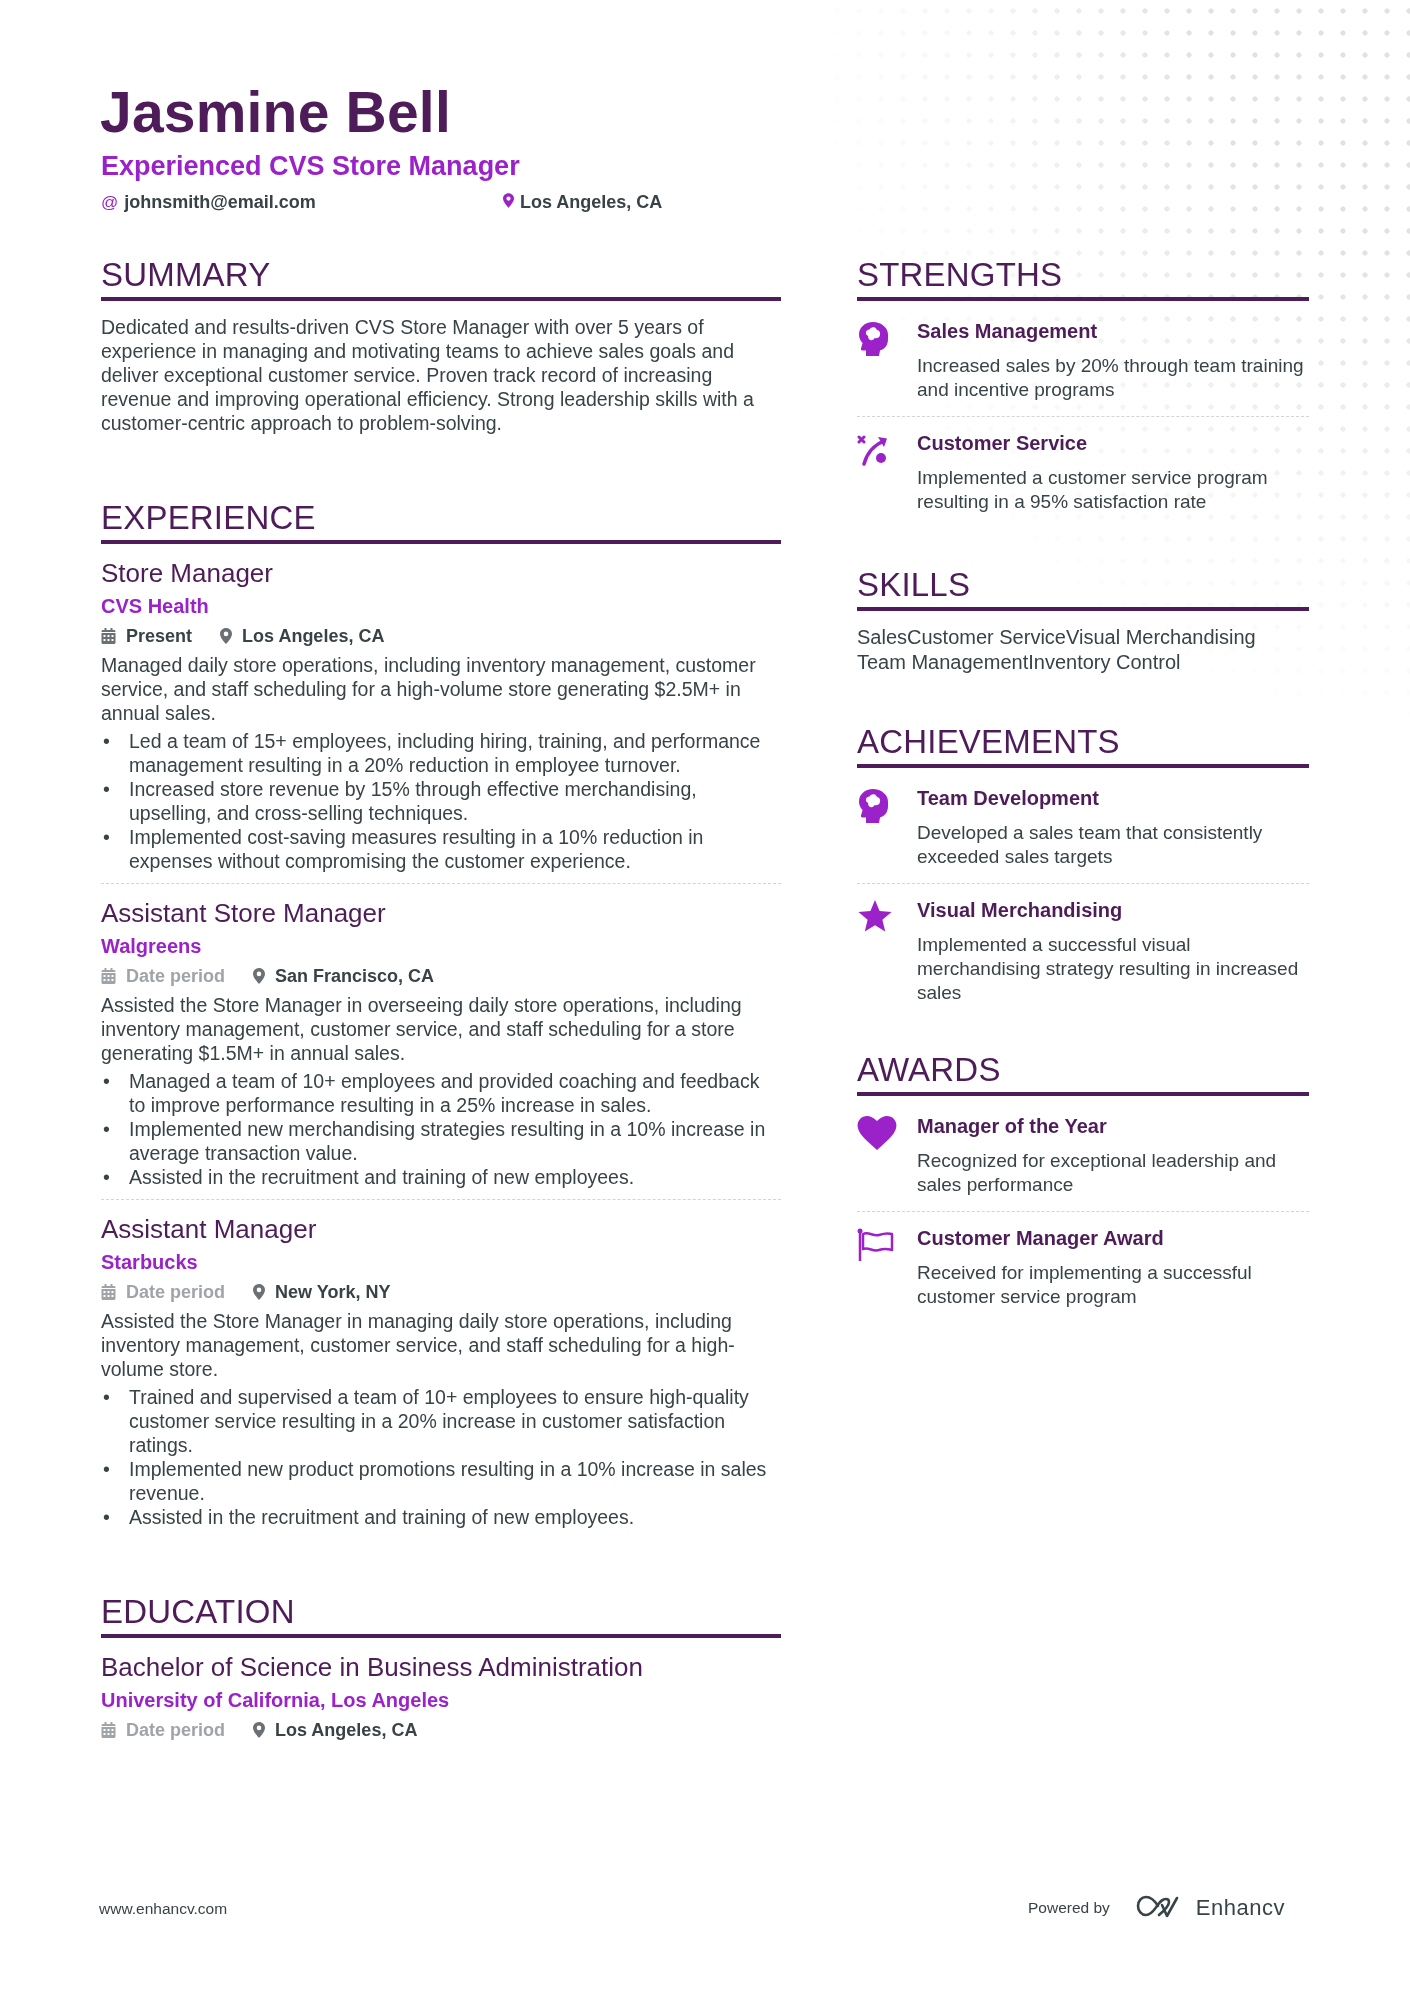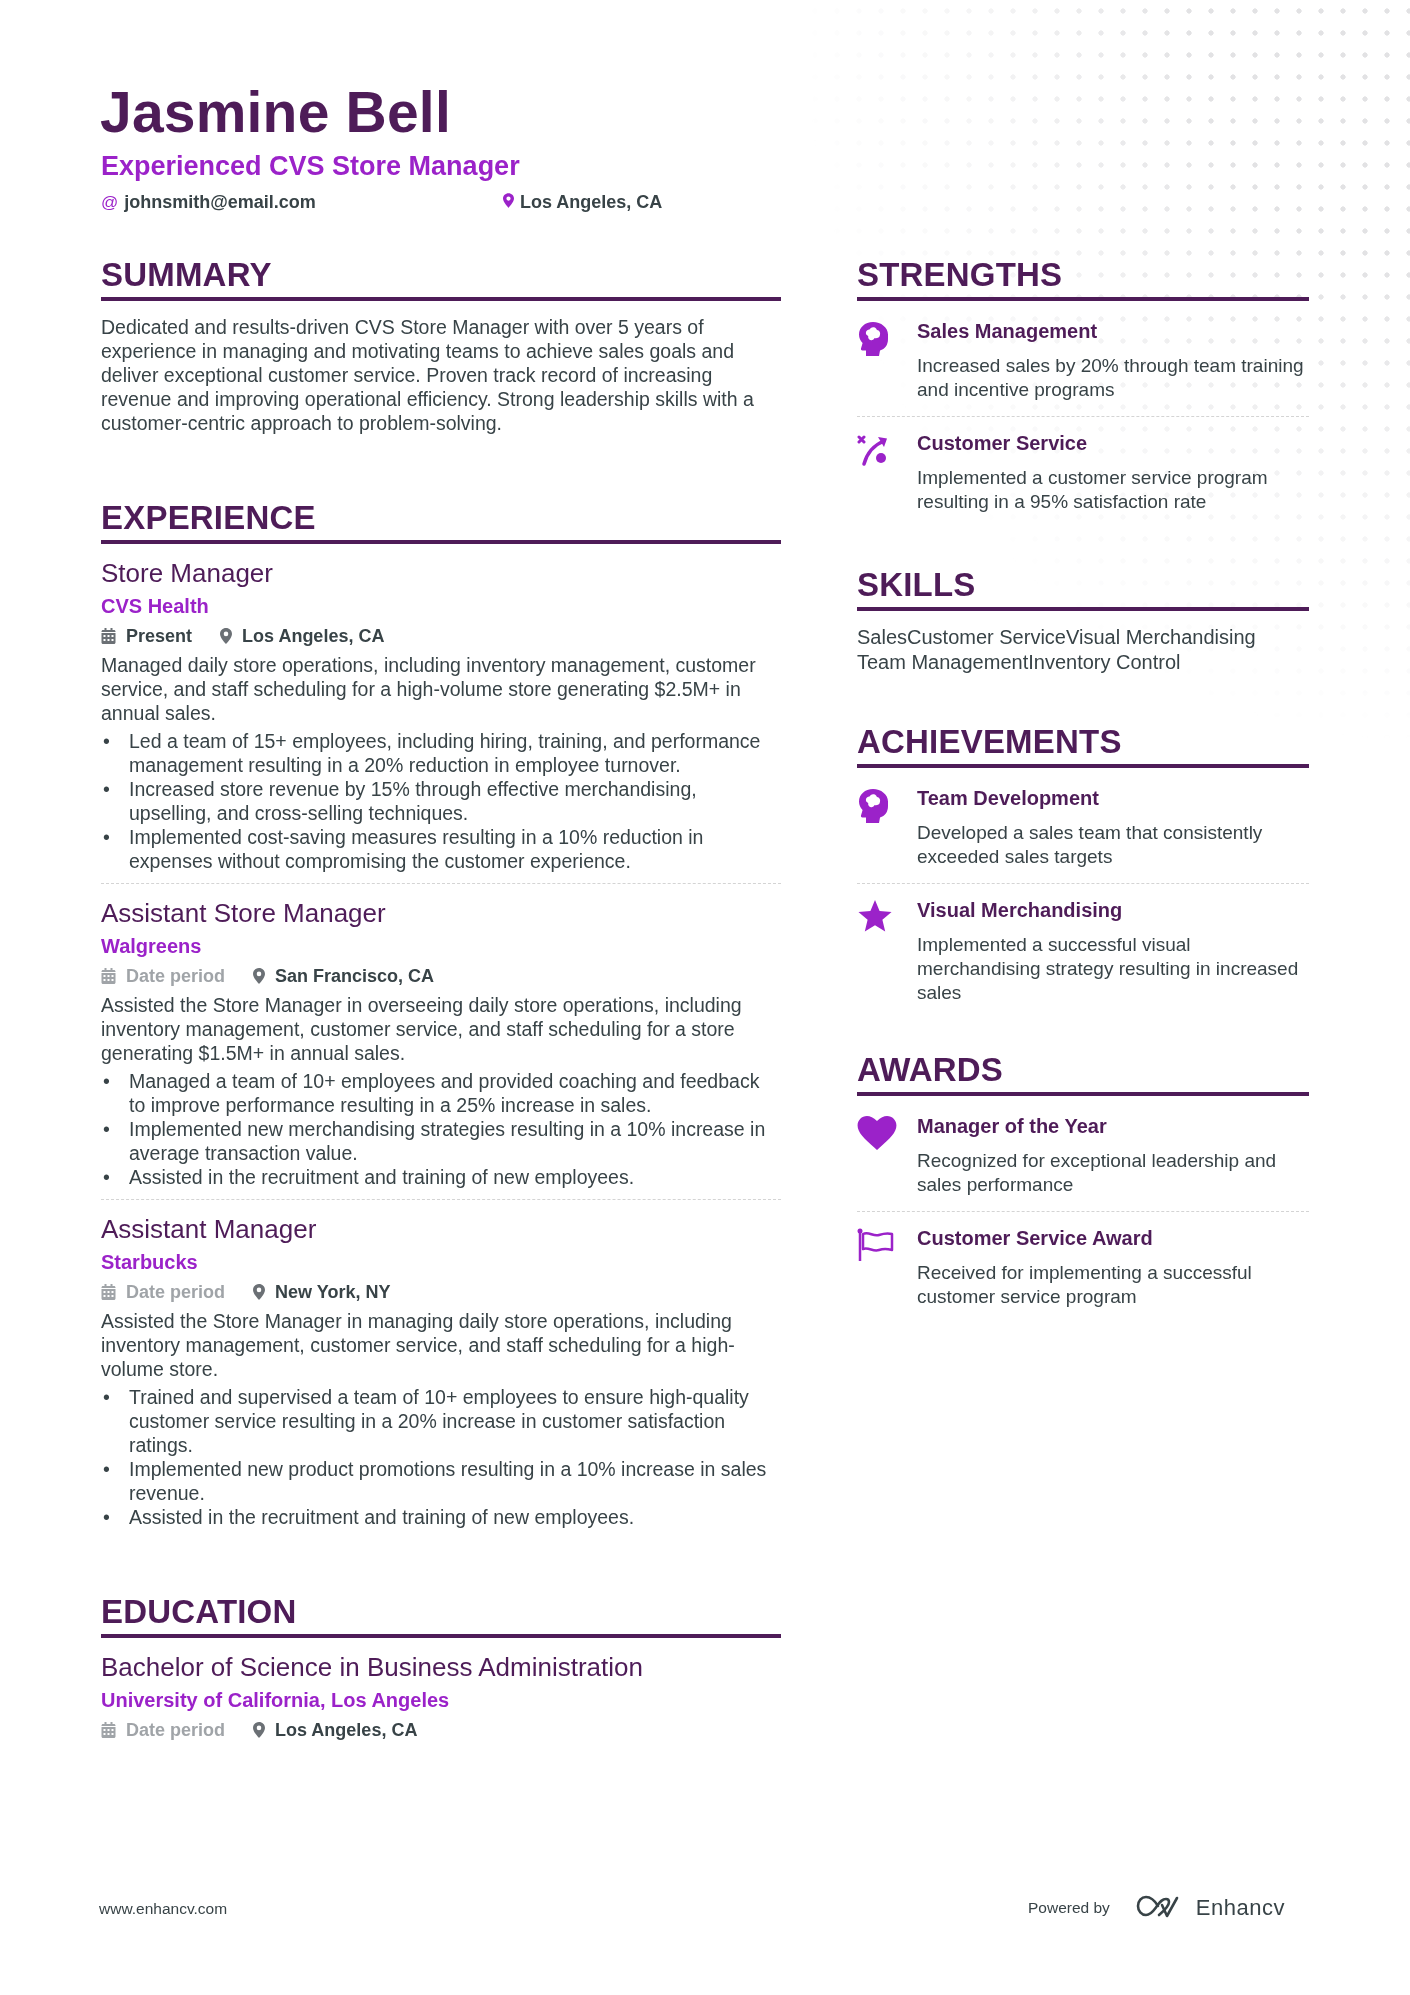--- a/index.html
+++ b/index.html
@@ -22,21 +22,21 @@
   .subtitle { position: absolute; left: 101px; top: 153px; font-size: 27px; font-weight: 700; color: #9b22c9; line-height: 1; }
   .contact { position: absolute; top: 193px; font-size: 18px; font-weight: 700; color: #384347; display: flex; align-items: center; gap: 6px; line-height: 1; }
   .contact .ic { color: #9b22c9; font-size: 17px; font-weight: 400; }
   .contact.email { left: 101px; }
   .contact.loc { left: 503px; }
 
   
   .col-left { position: absolute; left: 101px; top: 258px; width: 680px; }
   .col-right { position: absolute; left: 857px; top: 258px; width: 452px; }
 
-  .section-title { font-size: 33px; font-weight: 700; color: #4e1c58; line-height: 1; padding-bottom: 6px; border-bottom: 4px solid #4e1c58; letter-spacing: 0.2px; }
+  .section-title { font-size: 33px; font-weight: 400; color: #4e1c58; line-height: 1; padding-bottom: 6px; border-bottom: 4px solid #4e1c58; letter-spacing: 0.2px; }
 
   .body-text { font-size: 19.5px; line-height: 24px; color: #384347; }
 
   
   .summary-text { margin-top: 14px; }
 
   
   .exp-section { margin-top: 66px; }
   .job { padding-top: 14px; padding-bottom: 10px; border-bottom: 1.5px dashed #d4d4d4; }
   .job:last-child { border-bottom: none; }
@@ -305,21 +305,21 @@
         </div>
         <div class="card">
           <div class="icon-wrap">
             <svg width="38" height="34" viewBox="0 0 38 34">
                 <circle cx="3" cy="3" r="2.5" fill="#9b22c9"></circle>
                 <path d="M3 3v30" stroke="#9b22c9" stroke-width="2.5"></path>
                 <path d="M6 6c6-3 10 3 16 1s9-2 13-1v16c-4-1-7-2-13 0s-10-3-16-1z" stroke="#9b22c9" stroke-width="2.5" fill="none" stroke-linejoin="round"></path>
               </svg>
           </div>
           <div>
-            <div class="card-title">Customer Service Award</div>
+            <div class="card-title">Customer Manager Award</div>
             <div class="card-desc">Received for implementing a successful customer service program</div>
           </div>
         </div>
       </div>
     </section>
   </div>
 
   <div class="footer-left">www.enhancv.com</div>
   <div class="footer-right">
     <span class="powered">Powered by</span>

